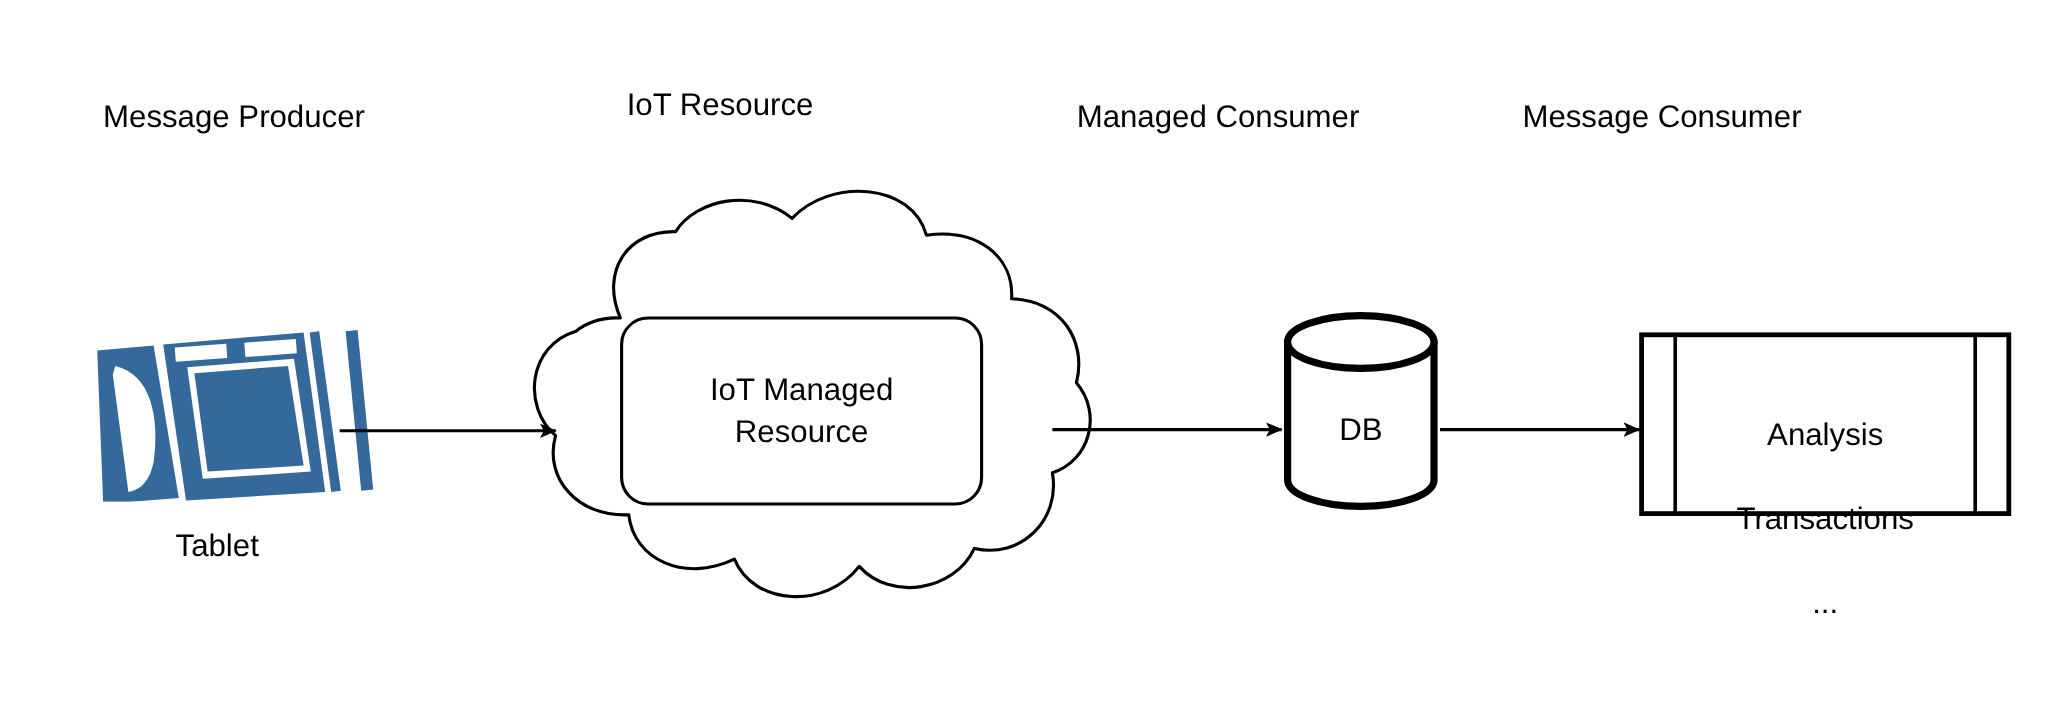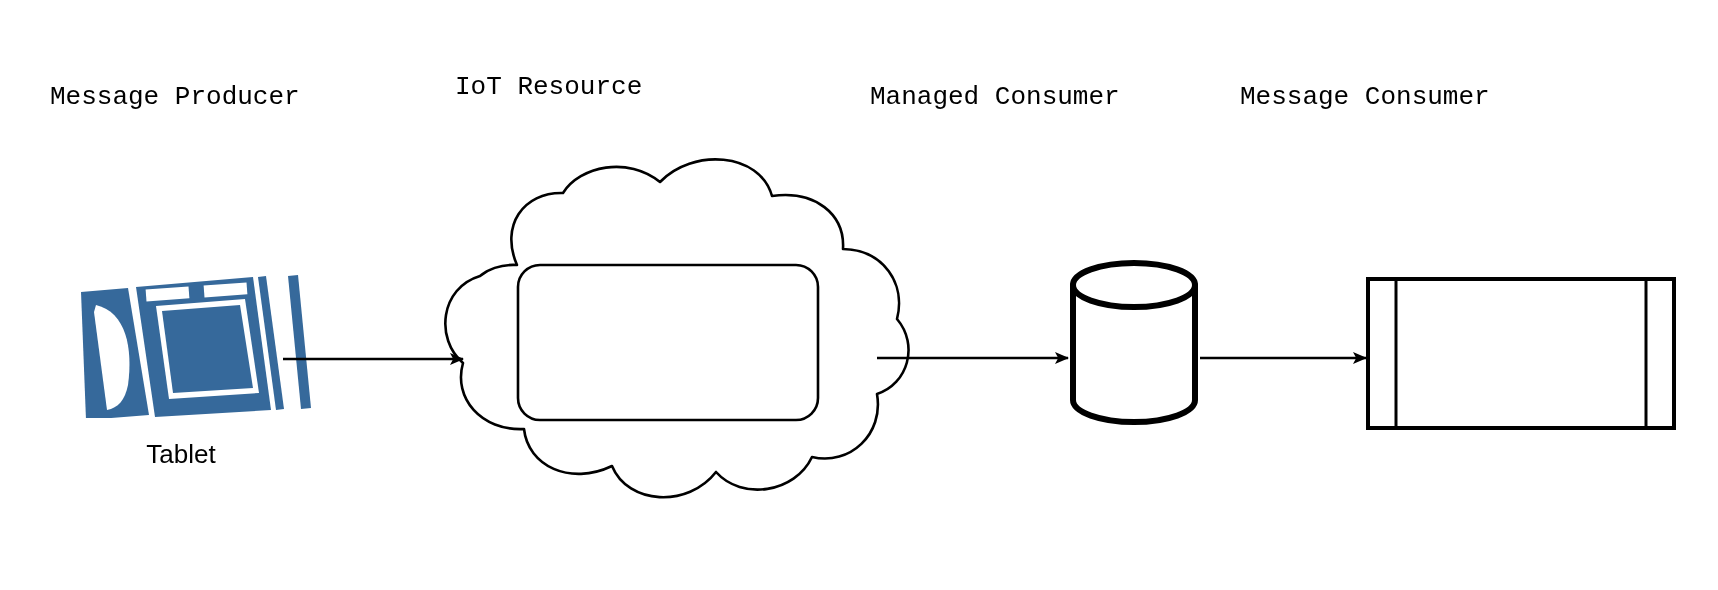--- a/index.html
+++ b/index.html
@@ -18,22 +18,21 @@
     height: 590px;
     background: #ffffff;
     overflow: hidden;
   }
   .lane-label {
     position: absolute;
     font-size: 26px;
     line-height: 30px;
     color: #000000;
     white-space: nowrap;
-    text-align: left;
-    font-family: Liberation Mono, monospace;
+    text-align: center;
   }
   .node-label {
     position: absolute;
     font-size: 26px;
     line-height: 35px;
     color: #000000;
     text-align: center;
     white-space: pre-line;
     pointer-events: none;
   }
@@ -128,17 +127,25 @@
     </g>
 
     <line x1="283" y1="359" x2="463" y2="359" stroke="#000000" stroke-width="2.6" marker-end="url(#arrowThin)"></line>
 
     <line x1="877" y1="358" x2="1068" y2="358" stroke="#000000" stroke-width="2.6" marker-end="url(#arrowThin)"></line>
 
     <line x1="1200" y1="358" x2="1366" y2="358" stroke="#000000" stroke-width="2.6" marker-end="url(#arrowThin)"></line>
 
   </svg>
 
+  <div class="node-label" style="left:518px; top:307px; width:300px;">IoT Managed
+Resource</div>
 
 
+  <div class="node-label" style="left:1074px; top:341px; width:120px;">DB</div>
 
+  <div class="node-label" style="left:1396px; top:310px; width:250px;">
+    <span>Analysis</span><br>
+    <span>Transactions</span><br>
+    <span>...</span>
+  </div>
 
 </div>
 
 </body></html>

